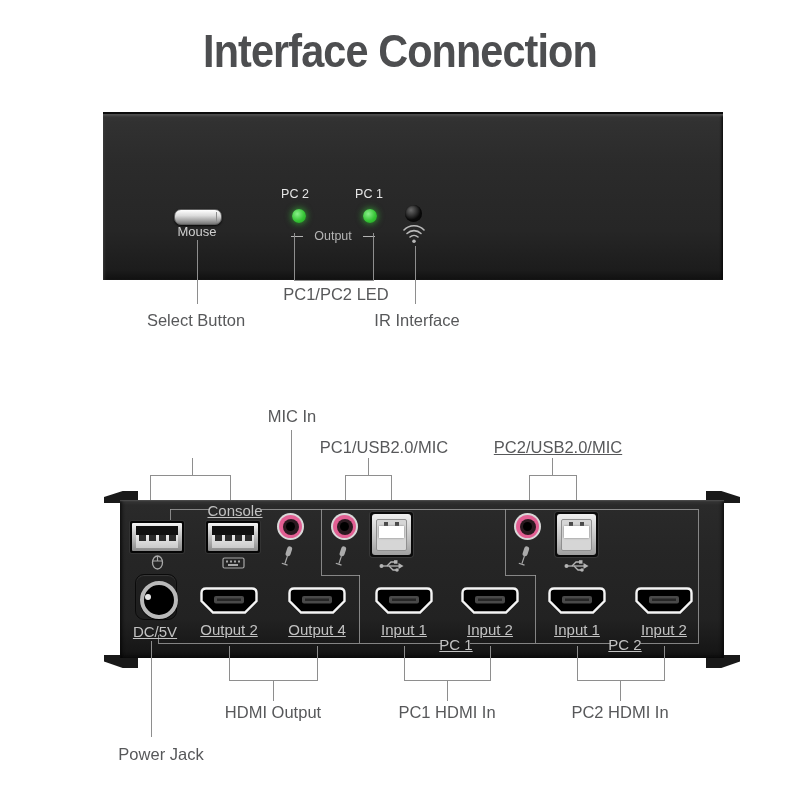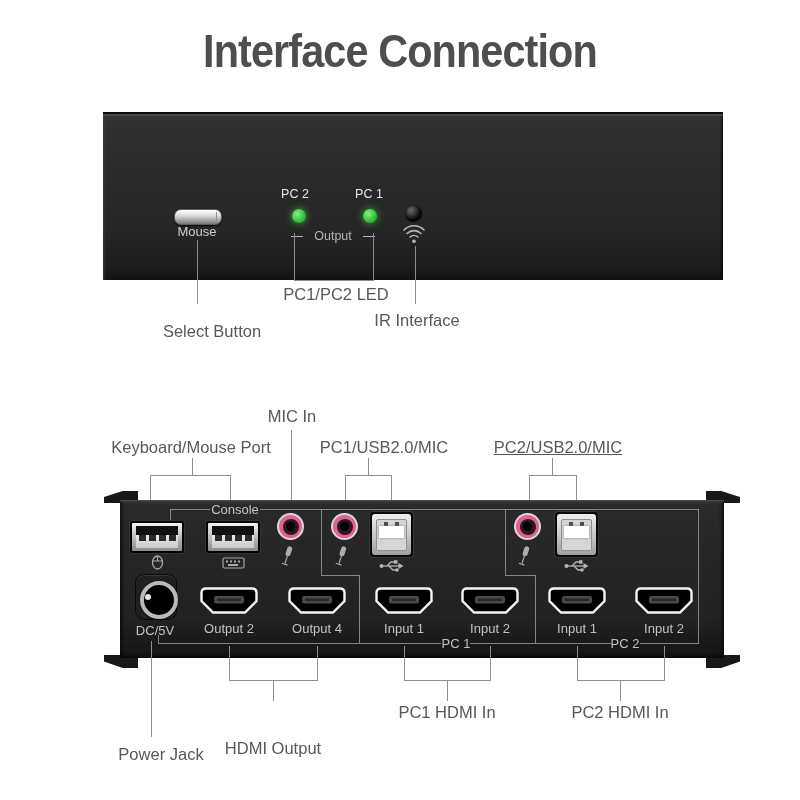--- a/index.html
+++ b/index.html
@@ -27,21 +27,21 @@
        box-shadow:0 0 6px 1px rgba(60,220,60,.55);}
   .irdot{width:17px;height:17px;border-radius:50%;background:radial-gradient(circle at 35% 30%,#6a6a6a,#0a0a0a 60%);
          box-shadow:inset 0 0 2px #000;}
   .dash{height:1px;background:#b3b3b3;}
   
   .rear{left:120px;top:500px;width:604px;height:158px;
         background:linear-gradient(180deg,#3a3a3a 0,#2a2a2a 5px,#262626 30%,#222 75%,#161616 96%,#0d0d0d 100%);
         box-shadow:inset 0 2px 2px -1px #555, inset 3px 0 4px -2px #000, inset -3px 0 4px -2px #000;}
   .ear{background:#191919;}
   .eng{background:#9f9f9f;opacity:.8;}
-  .eng-t{color:#c2c2c2;font-size:13px;white-space:nowrap;transform:translateX(-50%);}
+  .eng-t{color:#c2c2c2;font-size:15px;white-space:nowrap;transform:translateX(-50%);text-decoration:underline;}
   
   .usba{width:54px;height:32px;background:#050505;border-radius:2px;box-shadow:0 0 0 1px #333;}
   .usba .frame{position:absolute;inset:2px;background:linear-gradient(180deg,#f4f4f4,#bdbdbd 50%,#8a8a8a);border-radius:1px;}
   .usba .slot{position:absolute;inset:5px 6px 5px 6px;background:#101010;}
   .usba .tongue{position:absolute;left:6px;right:6px;top:14px;bottom:5px;background:linear-gradient(180deg,#e9e9e9,#cacaca);}
   .usba .c{position:absolute;top:14px;width:7px;height:6px;background:#2a2a2a;}
   
   .mic{width:27px;height:27px;border-radius:50%;background:#d9d9d9;}
   .mic .pink{position:absolute;inset:2px;border-radius:50%;background:#e25f93;}
   .mic .dk{position:absolute;inset:5.5px;border-radius:50%;background:#2a1a20;}
@@ -95,25 +95,24 @@
     </div>
   </div>
 
   <div class="abs cl" style="left:197px;top:240px;width:1px;height:64px;"></div>
   <div class="abs cl" style="left:294px;top:233px;width:1px;height:47px;"></div>
   <div class="abs cl" style="left:373px;top:233px;width:1px;height:47px;"></div>
   <div class="abs cl" style="left:294px;top:280px;width:80px;height:1px;"></div>
   <div class="abs cl" style="left:415px;top:246px;width:1px;height:58px;"></div>
 
   <div class="abs lbl" style="left:336px;top:285px;">PC1/PC2 LED</div>
-  <div class="abs lbl" style="left:196px;top:322px;margin-left:16px;">Select Button</div>
+  <div class="abs lbl" style="left:196px;top:311px;">Select Button</div>
   <div class="abs lbl" style="left:417px;top:311px;">IR Interface</div>
 
   <div class="abs lbl" style="left:292px;top:407px;">MIC In</div>
-  <div class="abs lbl" style="left:191px;top:438px;">Keyboard/Mouse Port</div>
   <div class="abs lbl" style="left:372px;top:438px;margin-left:12px;">PC1/USB2.0/MIC</div>
   <div class="abs lbl" style="left:558px;top:438px;text-decoration:underline;">PC2/USB2.0/MIC</div>
 
   <div class="abs cl" style="left:291px;top:430px;width:1px;height:86px;"></div>
 
   <div class="abs cl" style="left:192px;top:458px;width:1px;height:17px;"></div>
   <div class="abs cl" style="left:150px;top:475px;width:81px;height:1px;"></div>
   <div class="abs cl" style="left:150px;top:475px;width:1px;height:47px;"></div>
   <div class="abs cl" style="left:230px;top:475px;width:1px;height:47px;"></div>
 
@@ -343,18 +342,18 @@
   <div class="abs cl" style="left:404px;top:680px;width:87px;height:1px;"></div>
   <div class="abs cl" style="left:447px;top:680px;width:1px;height:21px;"></div>
 
   <div class="abs cl" style="left:577px;top:646px;width:1px;height:34px;"></div>
   <div class="abs cl" style="left:664px;top:646px;width:1px;height:34px;"></div>
   <div class="abs cl" style="left:577px;top:680px;width:88px;height:1px;"></div>
   <div class="abs cl" style="left:620px;top:680px;width:1px;height:21px;"></div>
 
   <div class="abs cl" style="left:151px;top:641px;width:1px;height:96px;"></div>
 
-  <div class="abs lbl" style="left:273px;top:703px;margin-top:36px;">HDMI Output</div>
+  <div class="abs lbl" style="left:273px;top:703px;">HDMI Output</div>
   <div class="abs lbl" style="left:447px;top:703px;">PC1 HDMI In</div>
   <div class="abs lbl" style="left:620px;top:703px;">PC2 HDMI In</div>
   <div class="abs lbl" style="left:161px;top:745px;">Power Jack</div>
 
 </div>
 
 </body></html>

